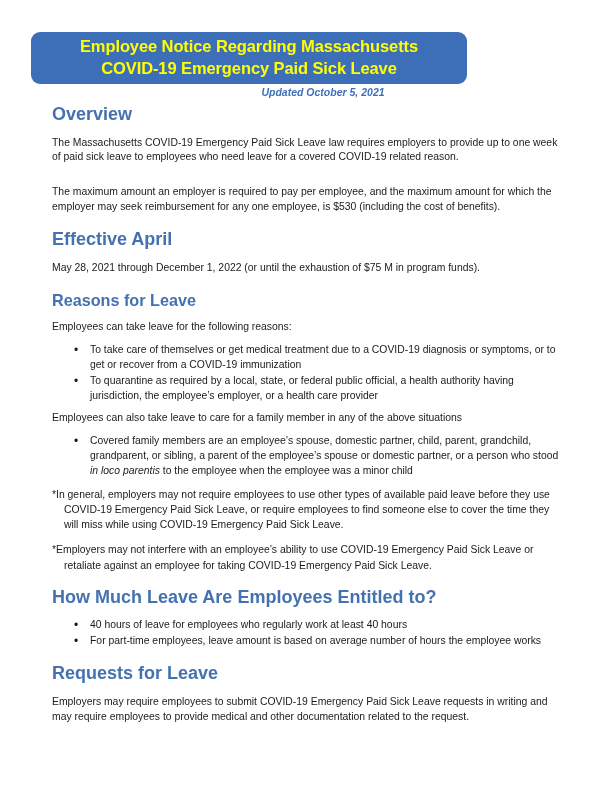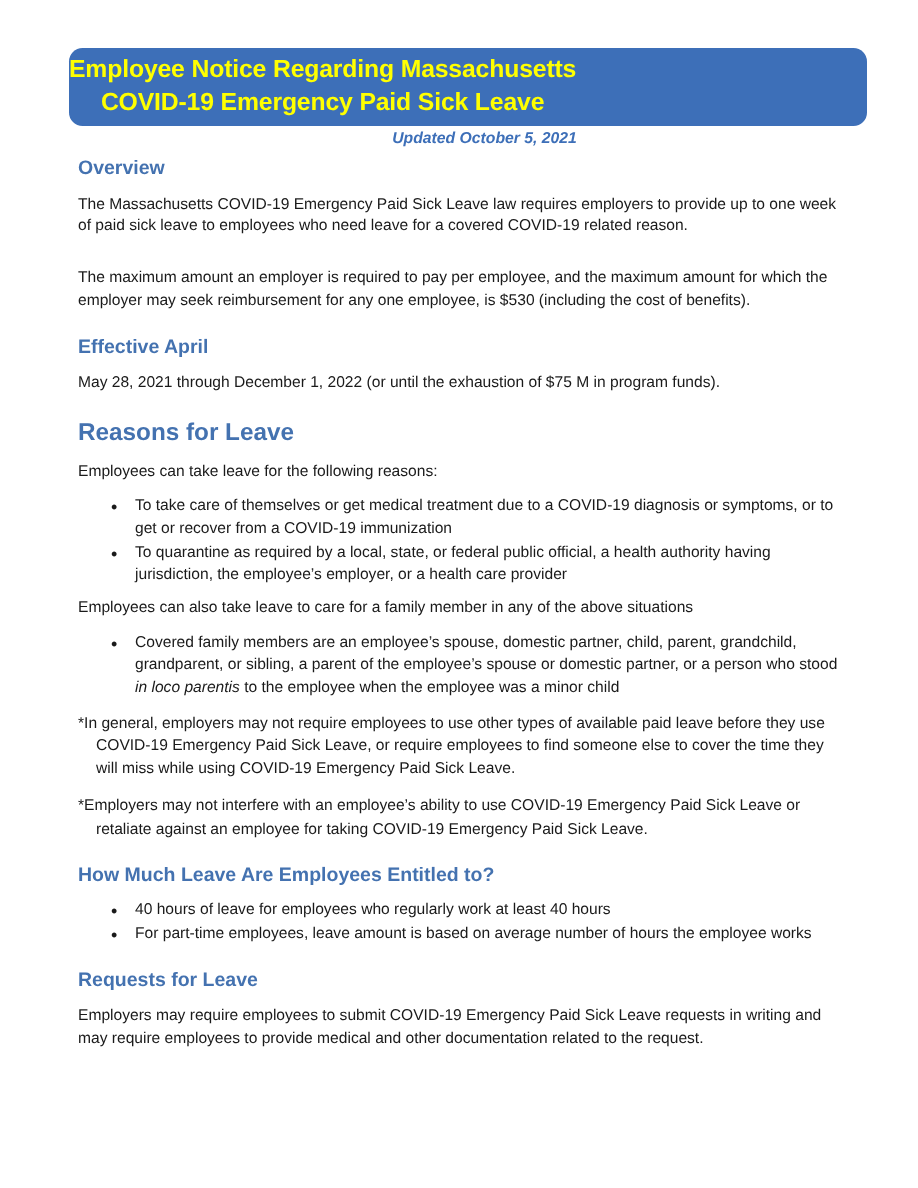--- a/index.html
+++ b/index.html
@@ -19,29 +19,29 @@
     position: relative;
     width: 612px;
     height: 792px;
     background: #ffffff;
     box-sizing: border-box;
   }
 
   
   .banner {
     position: absolute;
-    left: 46px;
+    left: 31px;
     top: 32px;
-    width: 532px;
+    width: 436px;
     height: 52px;
     background: #3D6FB8;
     border-radius: 9px;
     display: flex;
     align-items: center;
-    justify-content: flex-start;
+    justify-content: center;
   }
   .banner-text {
     color: #FFFF00;
     font-size: 16.5px;
     font-weight: bold;
     line-height: 1.32;
     text-align: center;
     letter-spacing: -0.1px;
   }
   .banner-line { display: block; }
@@ -66,21 +66,21 @@
     width: 512px;
   }
 
   h2.heading {
     color: #4472B0;
     font-weight: bold;
     margin: 0;
     padding: 0;
   }
   h2.h-small {
-    font-size: 13px;
+    font-size: 18px;
     line-height: 1.2;
   }
   h2.h-large {
     font-size: 16.2px;
     line-height: 1.2;
   }
 
   p.body {
     margin: 0;
     font-size: 10.4px;

